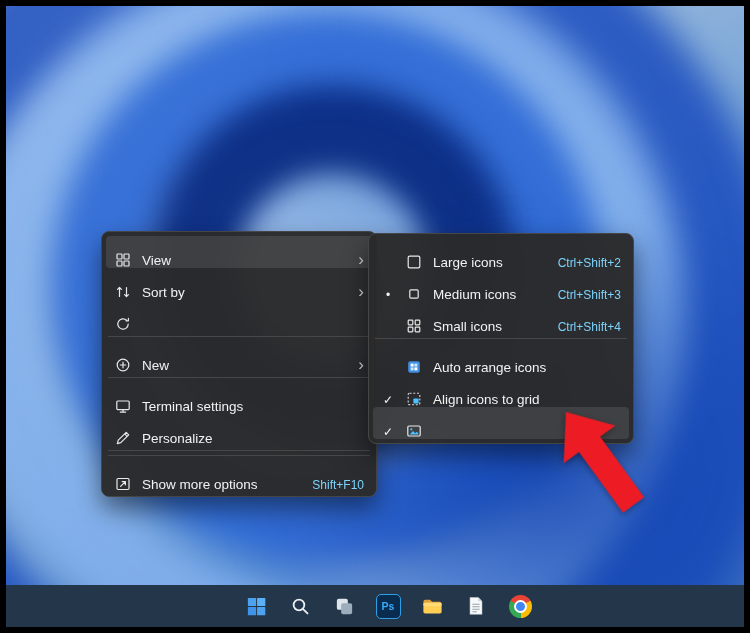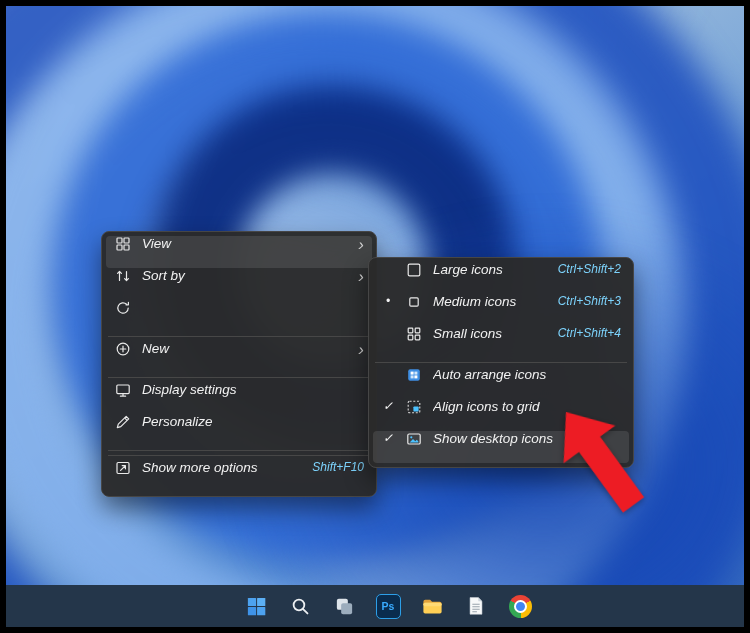--- a/index.html
+++ b/index.html
@@ -19,30 +19,30 @@
       radial-gradient(circle at 42% 52%, rgba(25,75,185,0) 348px, rgba(27,77,190,0.85) 378px 462px, rgba(25,75,185,0) 498px);
     filter:blur(13px);transform:rotate(-8deg);}
   .sweep{position:absolute;right:-170px;top:-80px;width:720px;height:720px;border-radius:50%;pointer-events:none;
     background:conic-gradient(from 180deg at 50% 50%, rgba(255,255,255,0) 0deg, rgba(198,220,246,0.85) 60deg, rgba(96,146,218,0.6) 125deg, rgba(255,255,255,0) 205deg);
     filter:blur(26px);}
   .deep{position:absolute;right:-120px;bottom:-100px;width:640px;height:520px;pointer-events:none;
     background:radial-gradient(closest-side, rgba(18,66,175,0.9), rgba(18,66,175,0));filter:blur(12px);}
   
   .menu{position:absolute;background:rgba(42,42,42,0.97);border:1px solid #464646;border-radius:8px;
     padding:4px;box-shadow:0 12px 24px rgba(0,0,0,0.45);color:#f2f2f2;font-size:13.5px;}
-  .menu-item{display:flex;align-items:flex-start;height:32px;border-radius:4px;padding:0 8px;gap:10px;white-space:nowrap;font-style:italic;}
+  .menu-item{display:flex;align-items:flex-end;height:32px;border-radius:4px;padding:0 8px;gap:10px;white-space:nowrap;}
   .menu-item.highlight{background:rgba(255,255,255,0.10);}
   .mi-check{width:14px;flex:0 0 14px;text-align:center;font-size:12px;color:#f2f2f2;}
   .mi-icon{width:18px;flex:0 0 18px;display:flex;justify-content:center;align-items:center;}
   .mi-label{flex:1;overflow:hidden;}
   .mi-shortcut{color:#7dd3fc;font-size:12px;padding-left:14px;}
   .mi-chevron{color:#cfcfcf;font-size:17px;line-height:1;padding-left:10px;}
   .separator{height:1px;background:#474747;margin:4px 2px;}
   .main-menu{left:95px;top:225px;width:266px;}
-  .sub-menu{left:362px;top:227px;width:256px;margin-top:24px;}
+  .sub-menu{left:362px;top:227px;width:256px;}
   
   .red-arrow{position:absolute;left:550px;top:396px;transform:rotate(9deg);transform-origin:10px 10px;
     filter:drop-shadow(0 2px 3px rgba(0,0,0,0.35));}
   
   .taskbar{position:absolute;left:0;right:0;bottom:0;height:42px;background:#24364a;
     display:flex;align-items:center;justify-content:center;}
   .tb-group{display:flex;align-items:center;gap:6px;transform:translateX(13px);}
   .tb-btn{width:38px;height:34px;border-radius:5px;display:flex;align-items:center;justify-content:center;}
   .ps-tile{width:23px;height:23px;border-radius:5px;background:#0a2c4e;border:1px solid #2d9fe8;
     color:#39abff;font-weight:bold;font-size:10.5px;display:flex;align-items:center;justify-content:center;}
@@ -113,21 +113,21 @@
 
     <div class="separator"></div>
 
     <div class="menu-item">
       <span class="mi-icon">
         <svg width="16" height="16" viewBox="0 0 16 16" fill="none" stroke="#e9e9e9" stroke-width="1.2" stroke-linecap="round">
           <rect x="1.8" y="3" width="12.4" height="8.6" rx="1"></rect>
           <path d="M8 11.6v2.2M5.4 14.2h5.2"></path>
         </svg>
         </span>
-      <span class="mi-label">Display settings</span>
+      <span class="mi-label">Terminal settings</span>
     </div>
 
     <div class="menu-item">
       <span class="mi-icon">
         <svg width="16" height="16" viewBox="0 0 16 16" fill="none" stroke="#e9e9e9" stroke-width="1.2" stroke-linejoin="round">
           <path d="M11.2 2.3l2.5 2.5-7.9 7.9-3.5 1 1-3.5z"></path>
           <path d="M9.6 3.9l2.5 2.5"></path>
         </svg>
         </span>
       <span class="mi-label">Personalize</span>
@@ -218,21 +218,20 @@
 
     <div class="menu-item highlight">
       <span class="mi-check">✓</span>
       <span class="mi-icon">
         <svg width="16" height="16" viewBox="0 0 16 16" fill="none">
           <rect x="1.8" y="3" width="12.4" height="10" rx="1.3" stroke="#e9e9e9" stroke-width="1.2"></rect>
           <circle cx="5.3" cy="6.3" r="1.1" fill="#4cc2ff"></circle>
           <path d="M3.6 11.5L7 8l2.3 2.3 1.5-1.5 1.6 1.6v1.1z" fill="#4cc2ff"></path>
         </svg>
         </span>
-      <span class="mi-label">Show desktop icons</span>
     </div>
 
   </div>
 
   <svg class="red-arrow" width="130" height="130" viewBox="0 0 130 130">
     <polygon points="10,10 60.9,15.7 47.5,29.1 100.5,82.1 82.1,100.5 29.1,47.5 15.7,60.9" fill="#ed1c24"></polygon>
   </svg>
 
   <div class="taskbar">
     <div class="tb-group">

